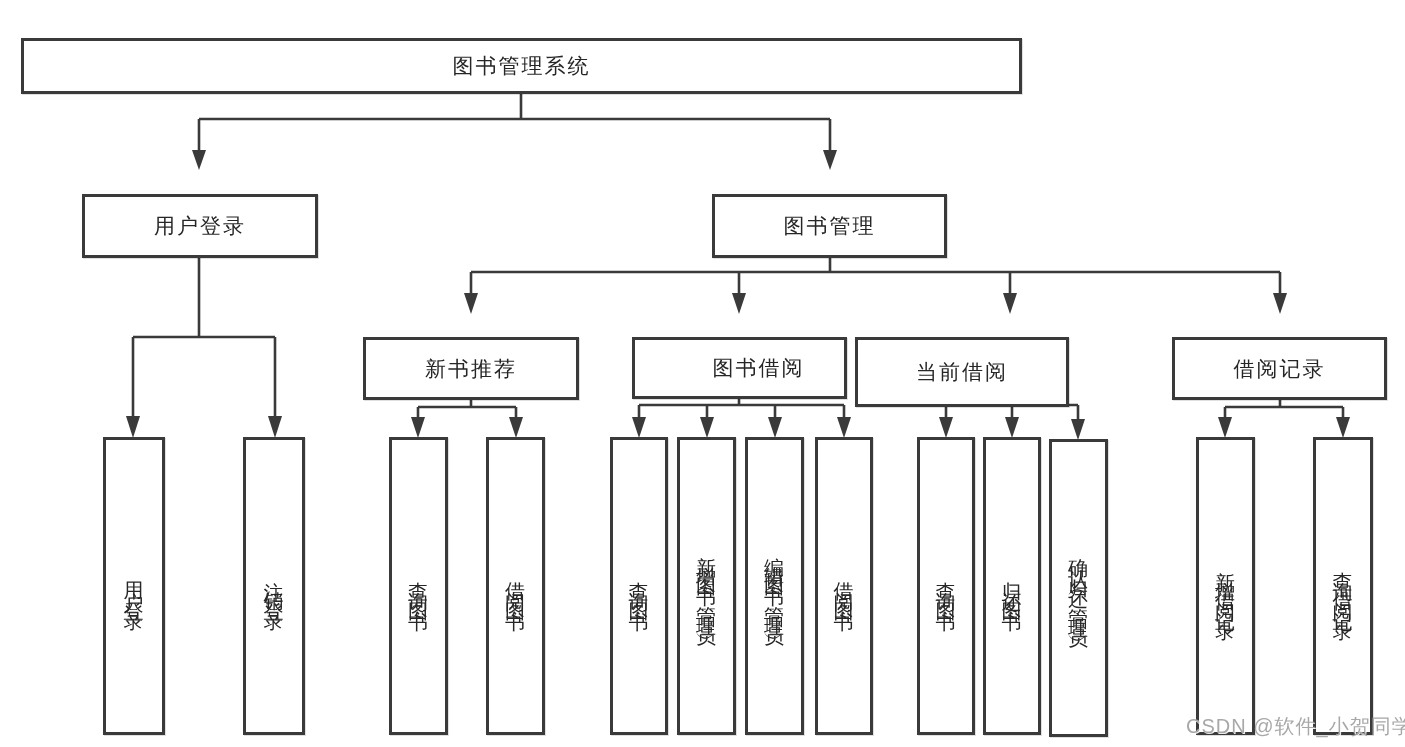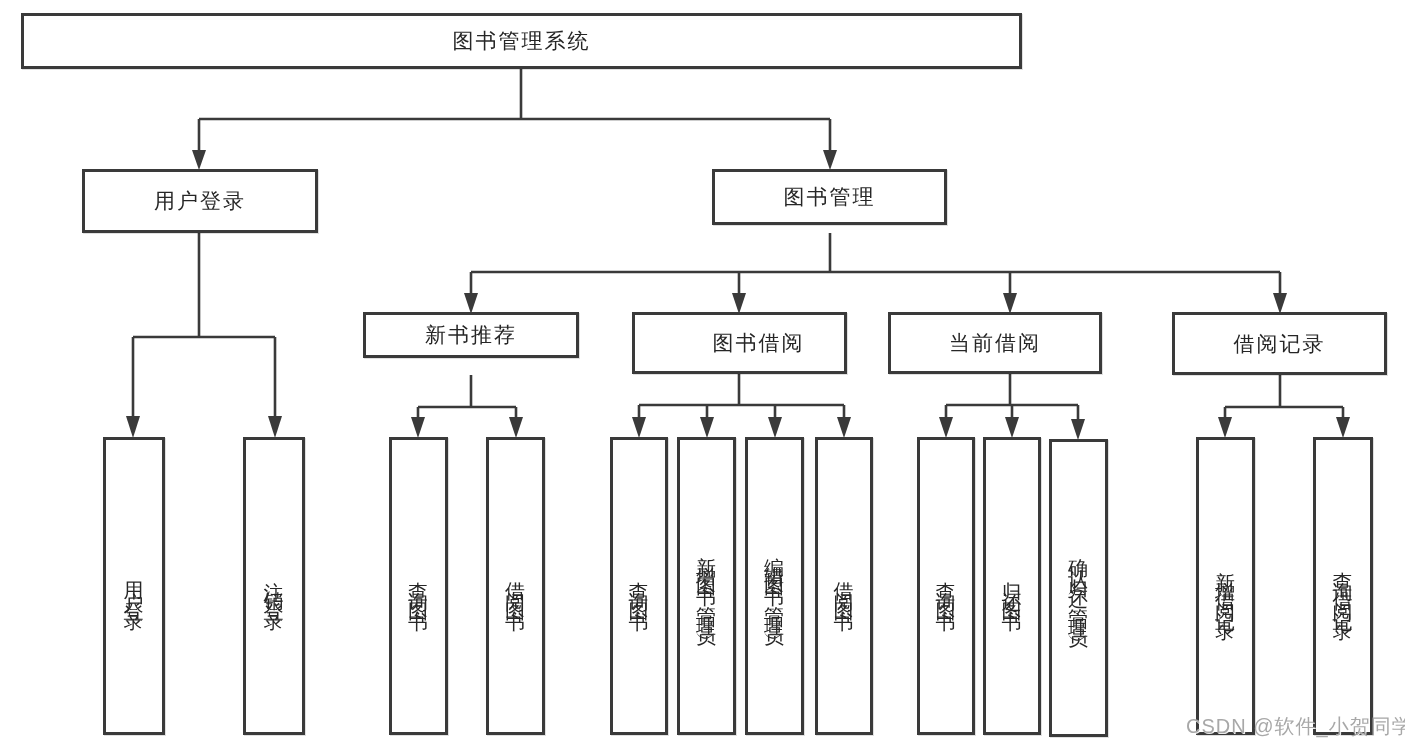--- a/index.html
+++ b/index.html
@@ -36,20 +36,21 @@
     display: flex;
     align-items: center;
     justify-content: center;
     z-index: 1;
     box-shadow: 1px 1px 0 rgba(0,0,0,0.12);
   }
   .node.h {
     font-size: 21px;
     letter-spacing: 2px;
     white-space: nowrap;
+    margin-top: 25px;
   }
   .node.v {
     writing-mode: vertical-rl;
     text-orientation: mixed;
     font-size: 20px;
     letter-spacing: 10px;
     line-height: 1;
   }
   .watermark {
     position: absolute;
@@ -124,25 +125,25 @@
     <line x1="1225" y1="407" x2="1343" y2="407"></line>
     <line x1="1225" y1="407" x2="1225" y2="420"></line>
     <polygon points="1218,417 1232,417 1225,438"></polygon>
     <line x1="1343" y1="407" x2="1343" y2="420"></line>
     <polygon points="1336,417 1350,417 1343,438"></polygon>
   </svg>
 
   <div class="node h" style="left:21px; top:13px; width:1001px; height:56px;">图书管理系统</div>
 
   <div class="node h" style="left:82px; top:169px; width:236px; height:64px;">用户登录</div>
-  <div class="node h" style="left:712px; top:169px; width:235px; height:56px;">图书管理</div>
+  <div class="node h" style="left:712px; top:169px; width:235px; height:64px;">图书管理</div>
 
-  <div class="node h" style="left:363px; top:312px; width:216px; height:46px;">新书推荐</div>
+  <div class="node h" style="left:363px; top:312px; width:216px; height:63px;">新书推荐</div>
   <div class="node h" style="left:632px; top:312px; width:215px; height:62px;padding-left:38px;">图书借阅</div>
-  <div class="node h" style="left:888px; top:312px; width:214px; height:62px;">当前借阅</div>
+  <div class="node h" style="left:855px; top:312px; width:214px; height:70px;">当前借阅</div>
   <div class="node h" style="left:1172px; top:312px; width:215px; height:63px;">借阅记录</div>
 
   <div class="node v" style="left:103px; top:437px; width:62px; height:298px;">用户登录</div>
   <div class="node v" style="left:243px; top:437px; width:62px; height:298px;">注销登录</div>
 
   <div class="node v" style="left:389px; top:437px; width:59px; height:298px;">查询图书</div>
   <div class="node v" style="left:486px; top:437px; width:59px; height:298px;">借阅图书</div>
 
   <div class="node v" style="left:610px; top:437px; width:58px; height:298px;">查询图书</div>
   <div class="node v" style="left:677px; top:437px; width:59px; height:298px;">新增图书（管理员）</div>

